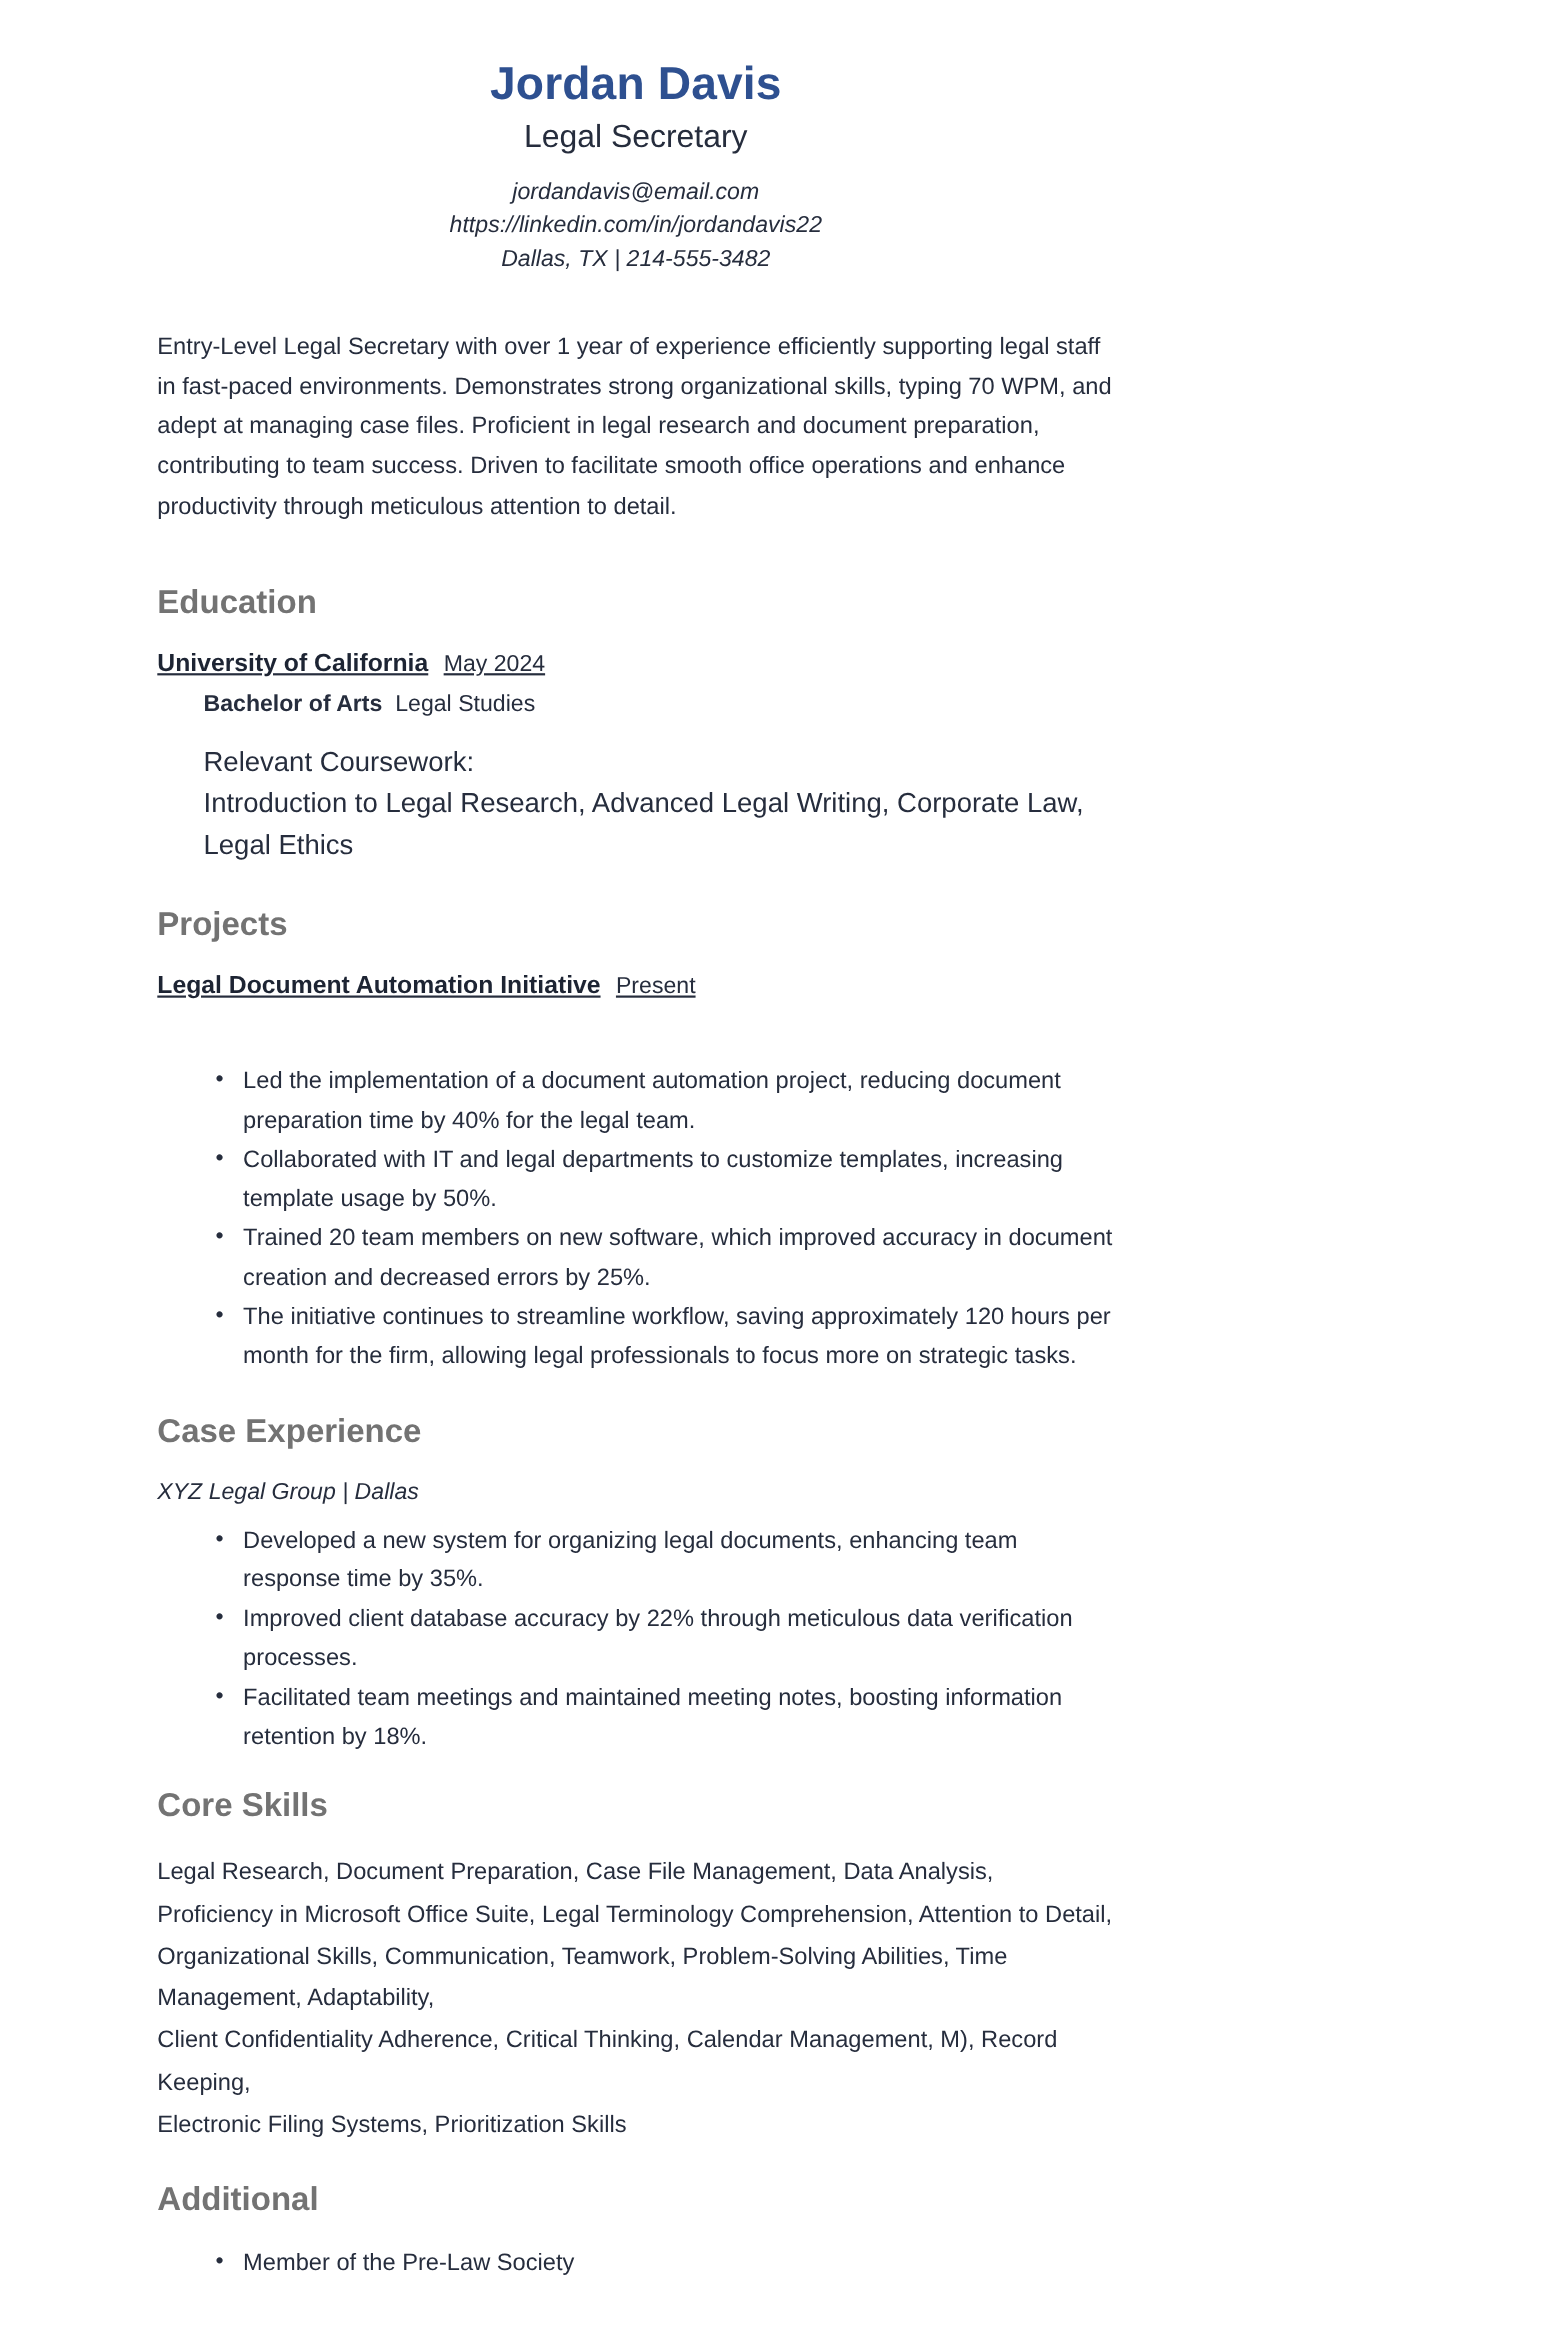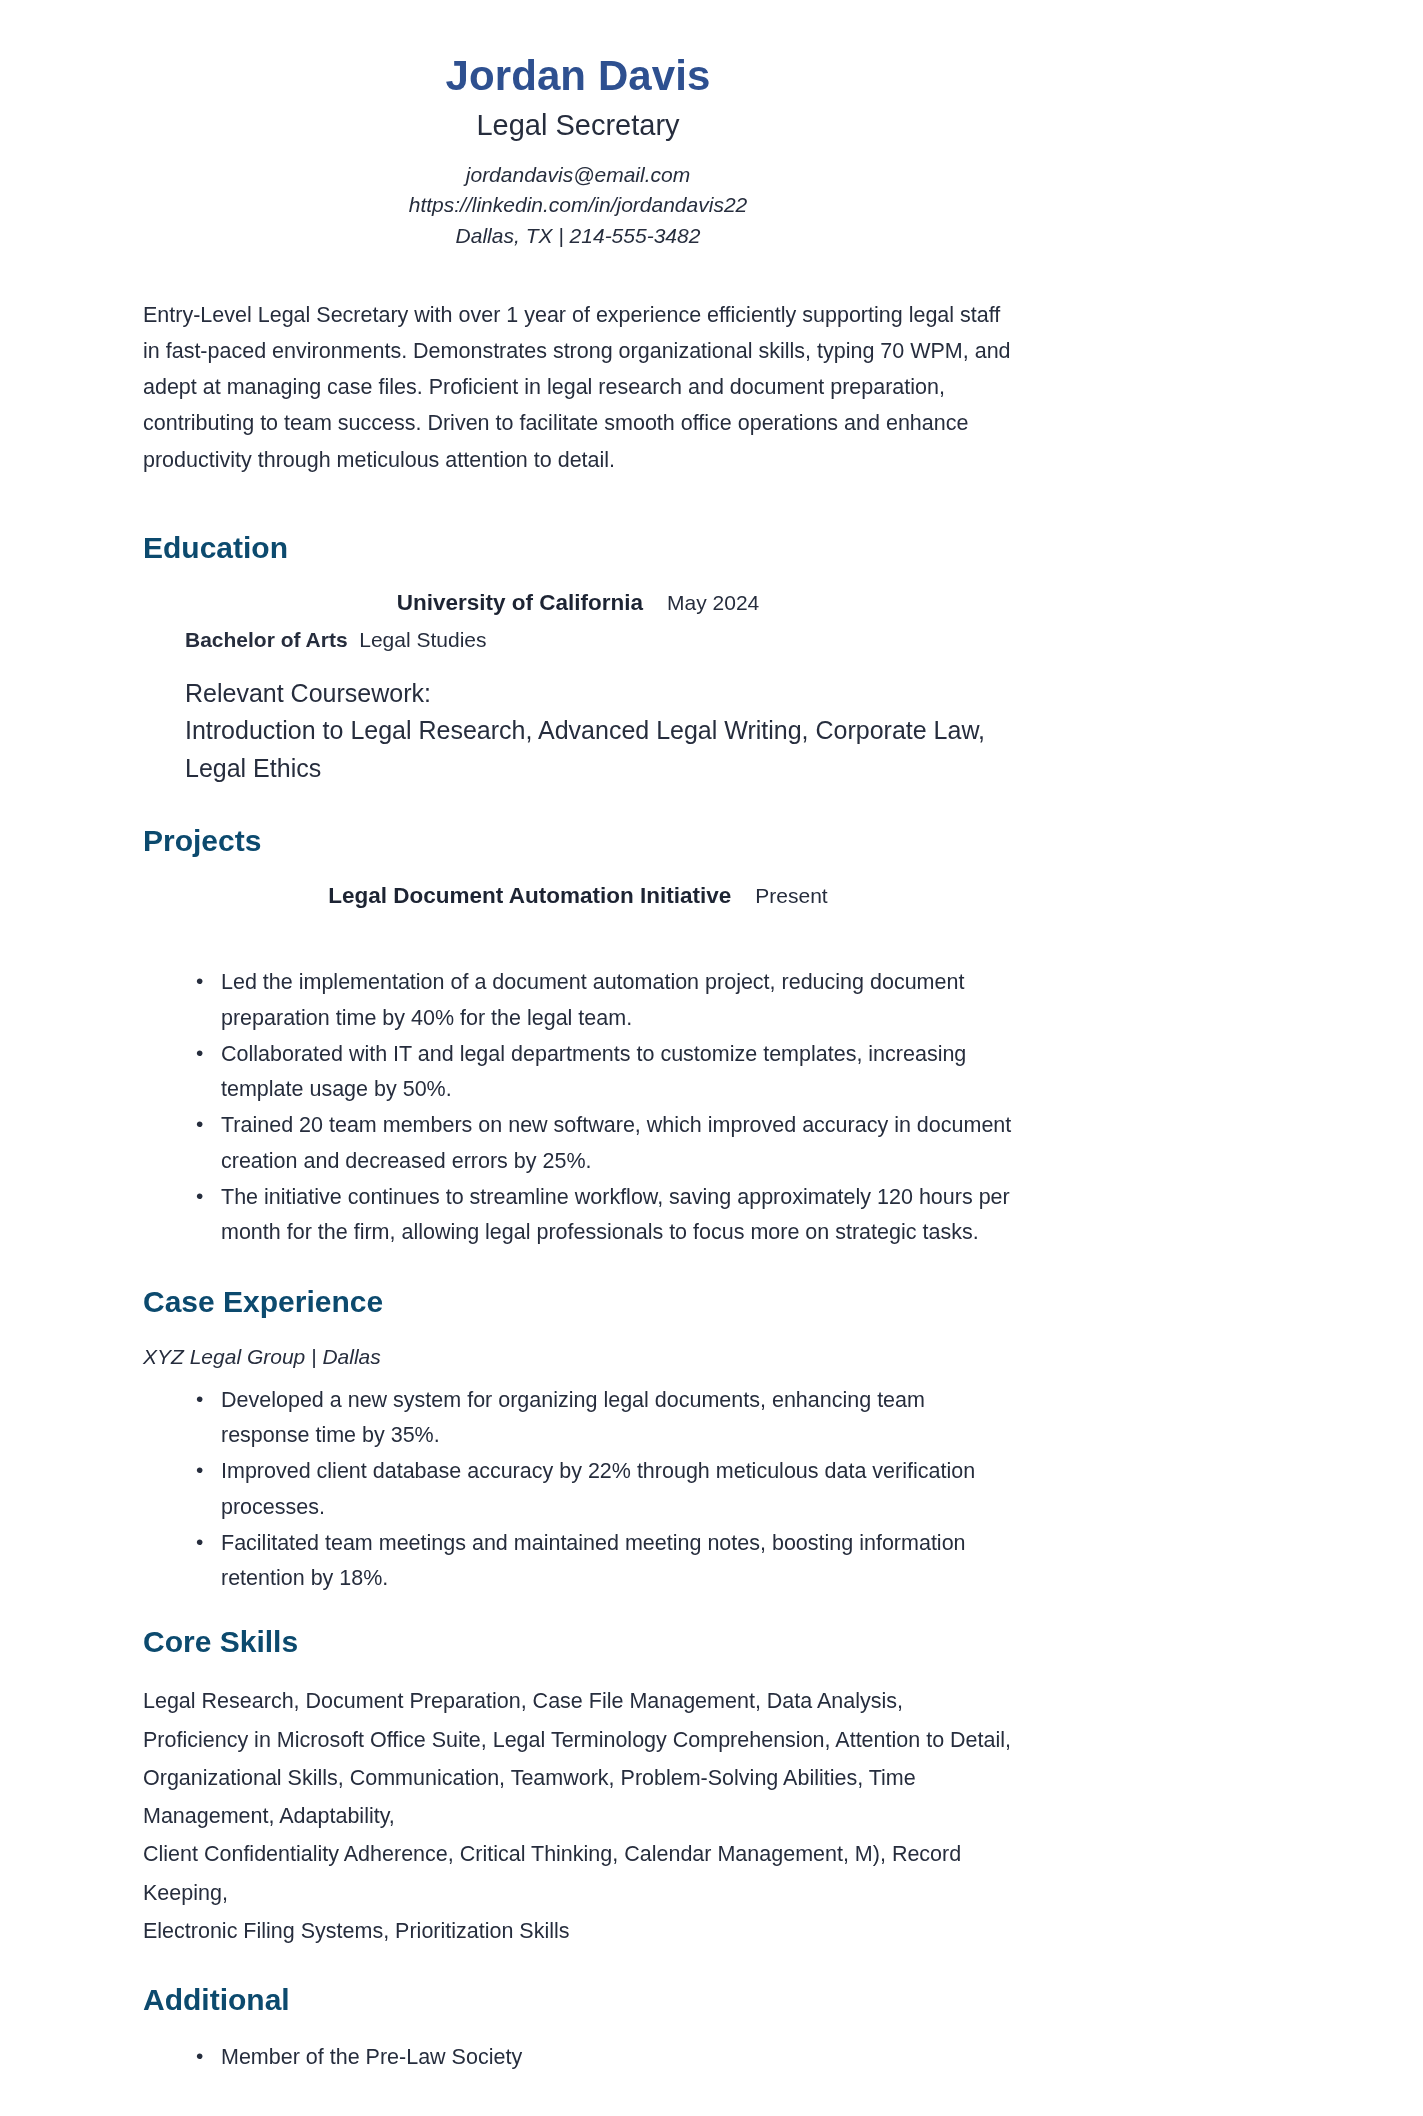--- a/index.html
+++ b/index.html
@@ -57,30 +57,31 @@
     color: #262d3d;
     text-align: left;
     margin-bottom: 52px;
   }
 
   
   .section { margin-bottom: 14px; }
   .section-title {
     font-size: 30px;
     font-weight: bold;
-    color: #0c4a6e;
+    color: #737373;
     line-height: 1.2;
     margin: 0 0 22px 0;
   }
   .entry { margin-bottom: 6px; }
   .entry-head {
     display: flex;
-    justify-content: center;
+    justify-content: flex-start;
     align-items: baseline;
-    gap: 24px;
+    gap: 14px;
+    text-decoration: underline;
   }
   .entry-title {
     font-size: 22.5px;
     font-weight: bold;
     color: #1d2433;
     line-height: 1.35;
   }
   .entry-date {
     font-size: 21px;
     font-weight: normal;

